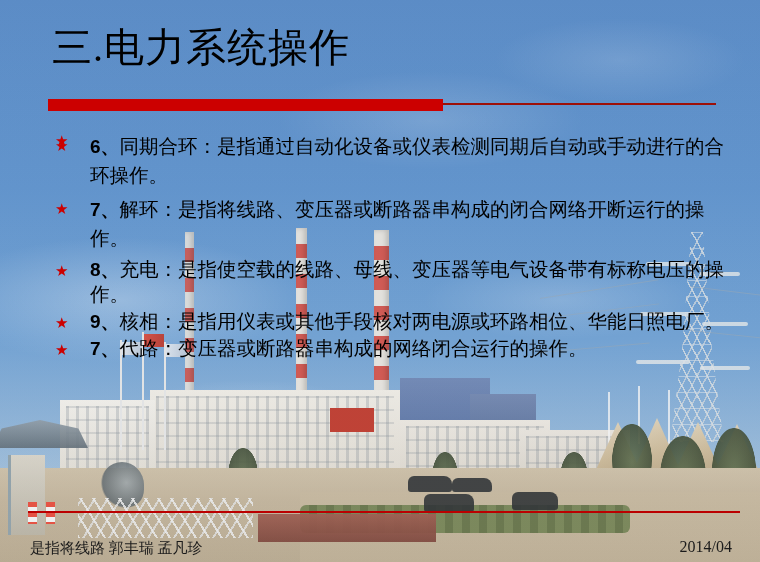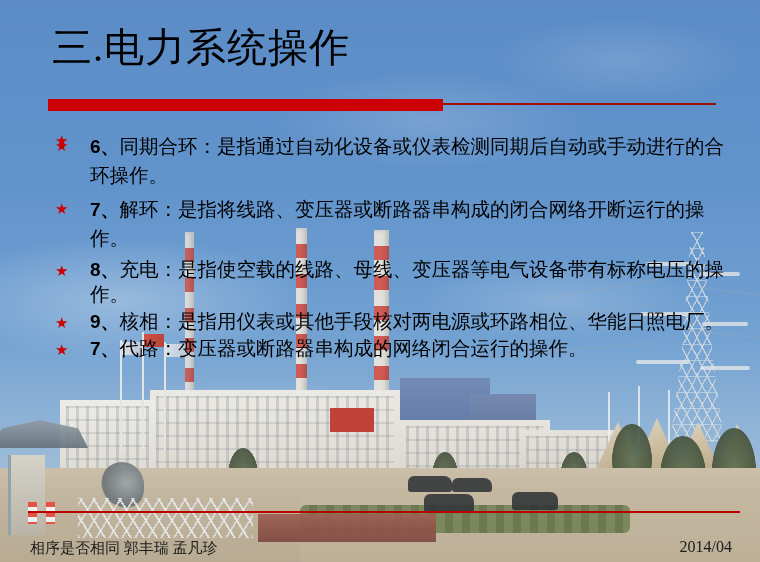--- a/index.html
+++ b/index.html
@@ -385,16 +385,16 @@
     </div>
 
     <div class="bullet tight">
       <span class="star">★</span>
       <span class="body"><span class="num">7、</span><span>代路：变压器或断路器串构成的网络闭合运行的操作。</span></span>
     </div>
 
   </div>
 
   <div class="footer-rule"></div>
-  <div class="footer-left">相序是否相同  郭丰瑞  孟凡珍</div>
+  <div class="footer-left">是指将线路  郭丰瑞  孟凡珍</div>
   <div class="footer-right">2014/04</div>
 
 </div>
 
 </body></html>

